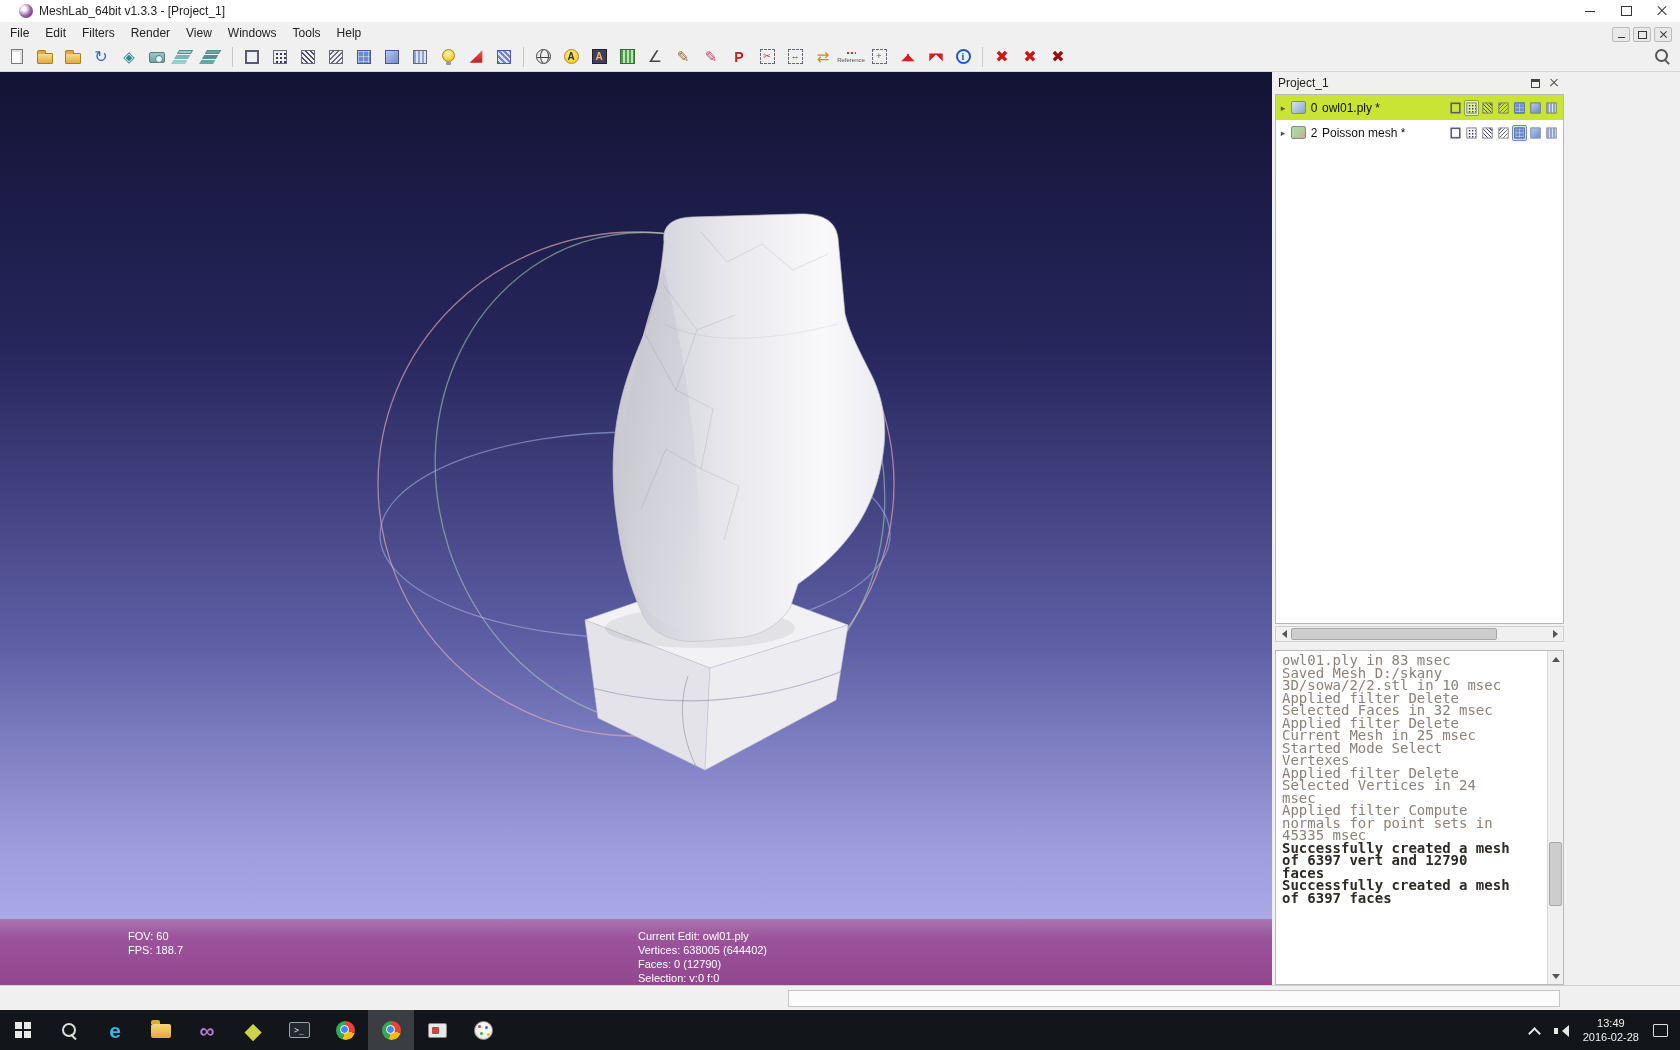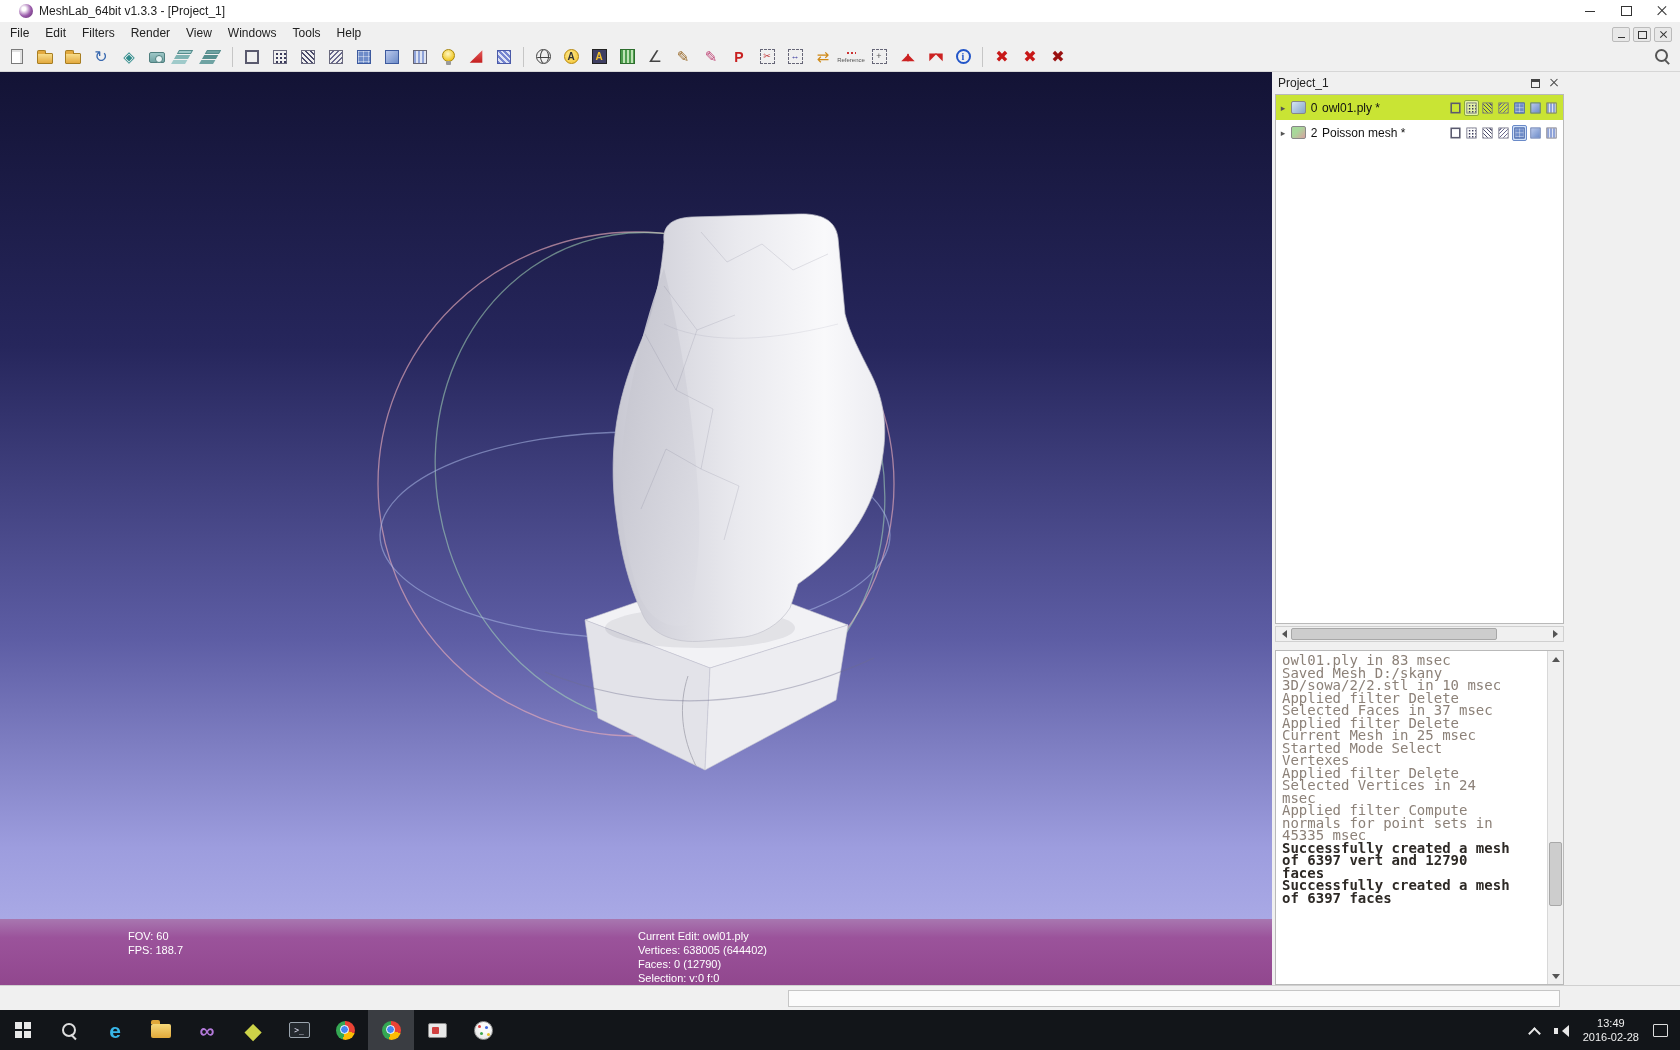--- a/index.html
+++ b/index.html
@@ -501,21 +501,21 @@
               <span class="hthumb"></span>
             </span>
           <span class="harr harr-r"></span>
         </div>
       </div>
       <div class="splitter"></div>
       <div class="logdock">
         <div class="logtext">
             <div class="logline">owl01.ply in 83 msec</div>
             <div class="logline">Saved Mesh D:/skany 3D/sowa/2/2.stl in 10 msec</div>
-            <div class="logline">Applied filter Delete Selected Faces in 37 msec</div>
+            <div class="logline">Applied filter Delete Selected Faces in 32 msec</div>
             <div class="logline">Applied filter Delete Current Mesh in 25 msec</div>
             <div class="logline">Started Mode Select Vertexes</div>
             <div class="logline">Applied filter Delete Selected Vertices in 24 msec</div>
             <div class="logline">Applied filter Compute normals for point sets in 45335 msec</div>
             <div class="logline bold">Successfully created a mesh of 6397 vert and 12790 faces</div>
             <div class="logline bold">Successfully created a mesh of 6397 faces</div>
           </div>
         <div class="vscroll">
           <span class="varr varr-u"></span>
           <span class="vtrack">

